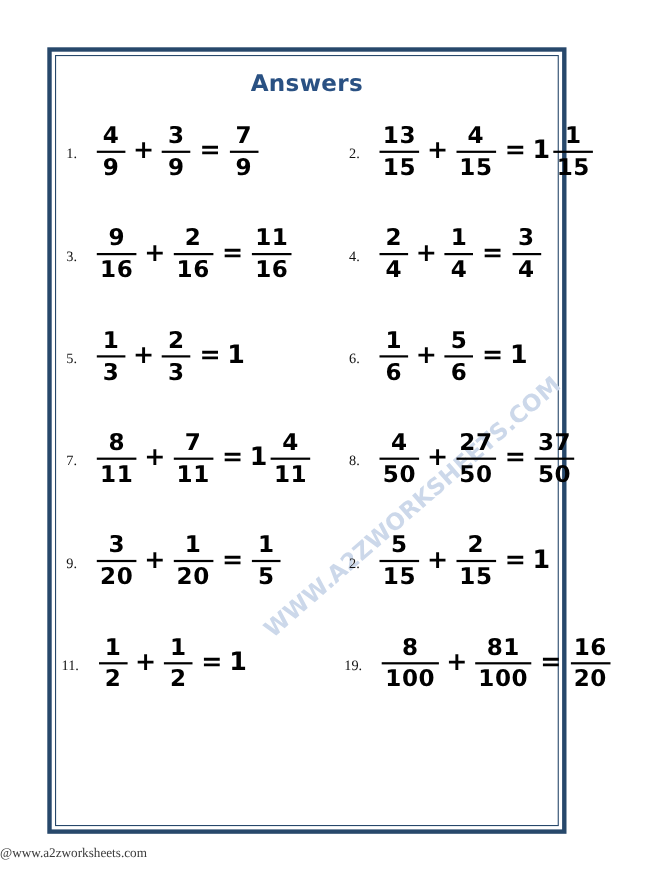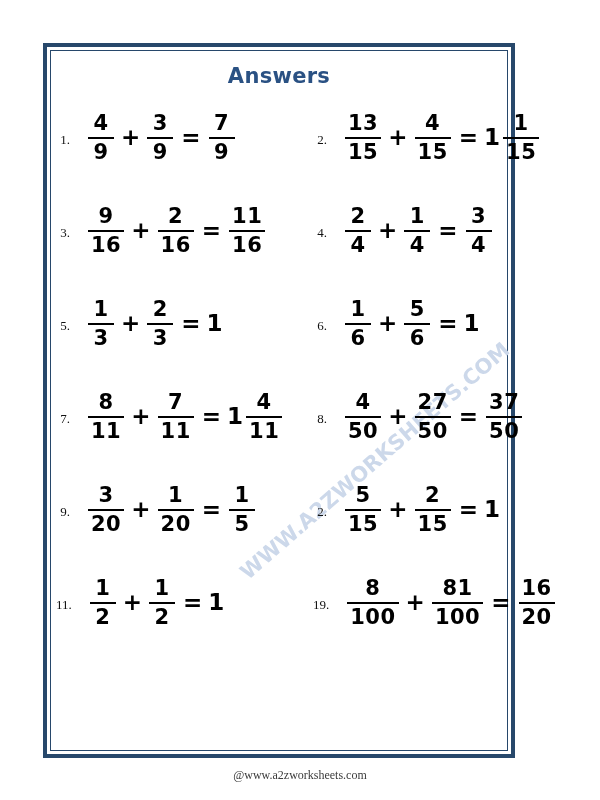--- a/index.html
+++ b/index.html
@@ -150,21 +150,20 @@
     display: flex;
     align-items: center;
   }
 
   
   #footer-credit {
     position: absolute;
     left: 0;
     top: 768px;
     width: 100%;
-    text-align: center;
     font-family: "Liberation Serif", serif;
     font-size: 12px;
     color: #3b3b3b;
   }
 </style>
 </head>
 <body>
 
 <div id="worksheet-frame">
   <div id="worksheet-frame-inner">

